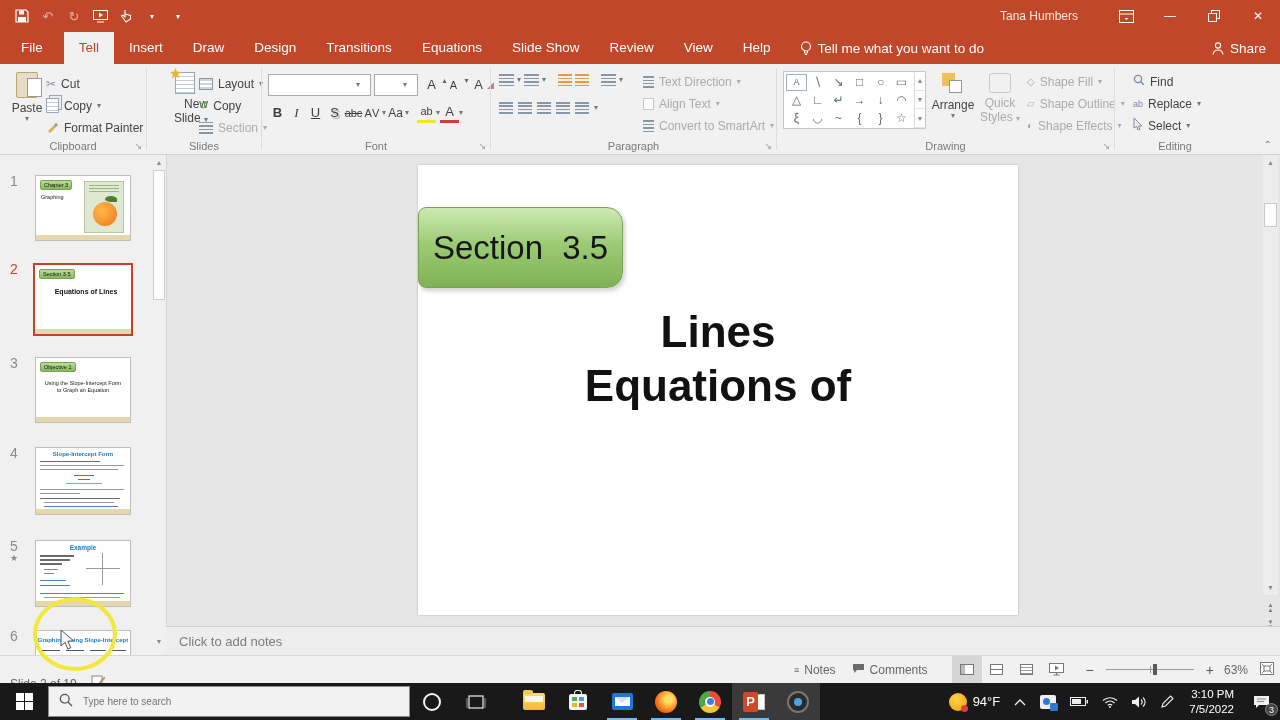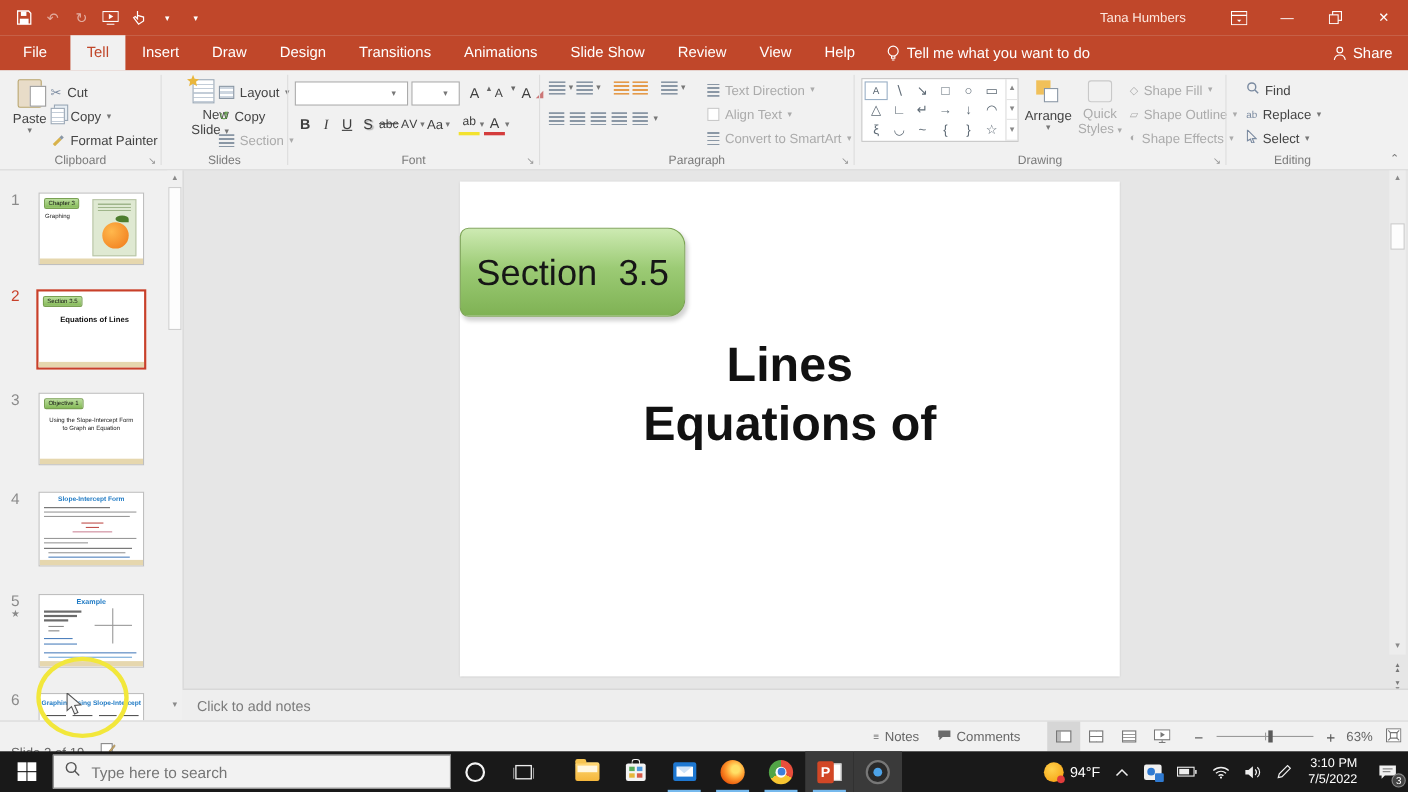--- a/index.html
+++ b/index.html
@@ -120,21 +120,21 @@
   .zoomthumb { position:absolute; left:54%; top:-5px; width:4px; height:11px; background:#5a5a5a; }
   .zsign { font-size:14px; color:#555; padding:0 4px; }
 
   
   #taskbar { position:absolute; left:0; top:683px; width:1280px; height:37px; background:#191919;
              display:flex; align-items:center; }
   .tb-start { width:48px; height:37px; display:flex; align-items:center; justify-content:center; }
   .winlogo { display:grid; grid-template-columns:8px 8px; grid-template-rows:8px 8px; gap:1px; }
   .winlogo div { background:#fff; }
   #tb-search { width:362px; height:31px; background:#f2f2f2; border:1px solid #8a8a8a; display:flex; align-items:center; }
-  #tb-search input { border:0; outline:0; background:transparent; font-size:14px; color:#444; width:300px;
+  #tb-search input { border:0; outline:0; background:transparent; font-size:10px; color:#444; width:300px;
                      font-family:"Liberation Sans",sans-serif; }
   .tb-ic { width:44px; height:37px; display:flex; align-items:center; justify-content:center; position:relative; }
   .openline { position:absolute; bottom:0; left:7px; right:7px; height:2px; background:#76b9ed; }
   .tb-ic.activeapp { background:#3a3a3a; }
   .tray { margin-left:auto; display:flex; align-items:center; height:37px; }
   .tray-ic { height:37px; display:flex; align-items:center; justify-content:center; padding:0 7px; color:#eee; }
   .clock { text-align:right; font-size:11.5px; color:#fff; line-height:1.3; padding:0 8px; }
   .badge3 { position:absolute; right:2px; bottom:4px; width:13px; height:13px; border-radius:50%; background:#444;
             color:#fff; font-size:9px; display:flex; align-items:center; justify-content:center; border:1px solid #888; }
 
@@ -192,21 +192,21 @@
   </div>
 </div>
 
 <div id="tabsrow">
   <span class="rtab file">File</span>
   <span class="rtab active">Tell</span>
   <span class="rtab">Insert</span>
   <span class="rtab">Draw</span>
   <span class="rtab">Design</span>
   <span class="rtab">Transitions</span>
-  <span class="rtab">Animations</span>
+  <span class="rtab">Equations</span>
   <span class="rtab">Slide Show</span>
   <span class="rtab">Review</span>
   <span class="rtab">View</span>
   <span class="rtab">Help</span>
   <span class="tellme">
     <svg width="12" height="15" viewBox="0 0 12 15">
         <circle cx="6" cy="5.5" r="4.5" fill="none" stroke="#fff" stroke-width="1.1"></circle>
         <path d="M4.5 10v2h3v-2M4.8 13.5h2.4" stroke="#fff" fill="none"></path>
       </svg>
     <span>Tell me what you want to do</span>

